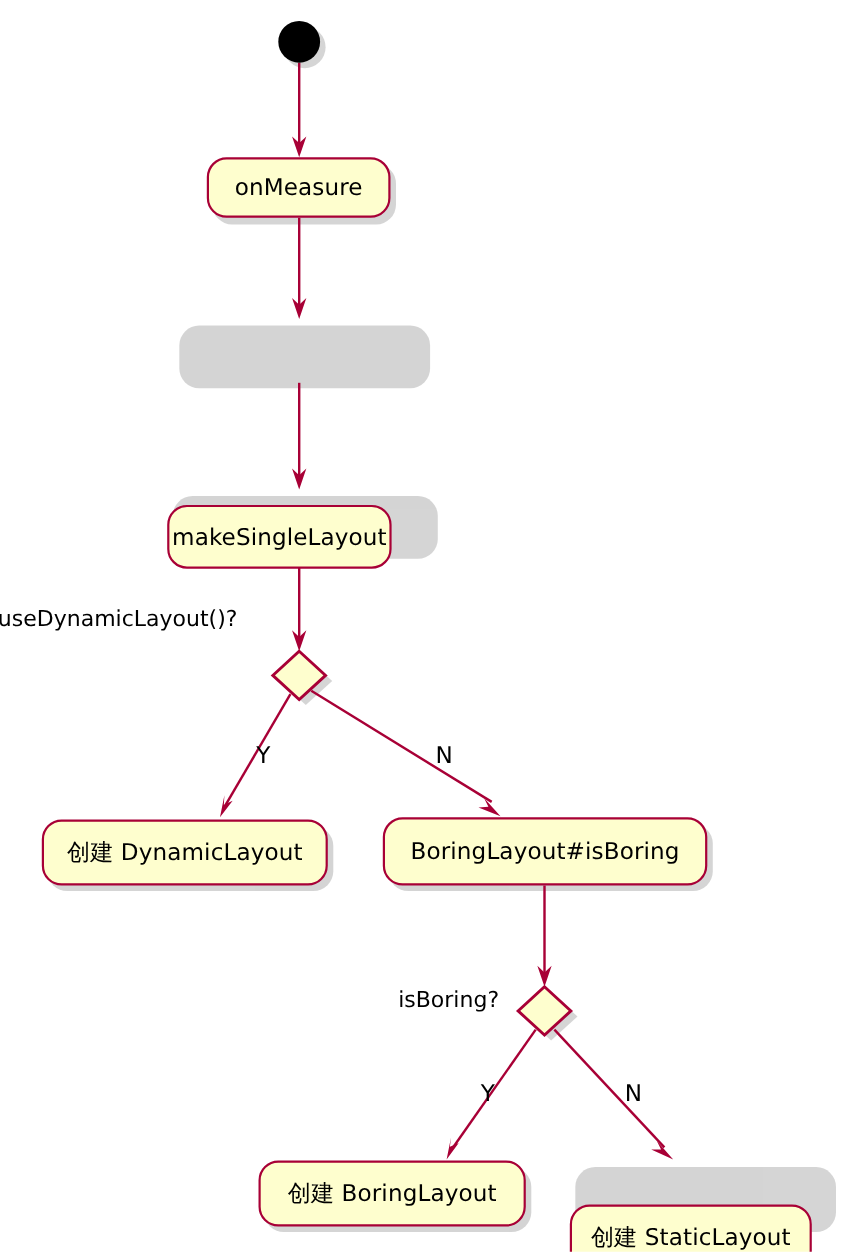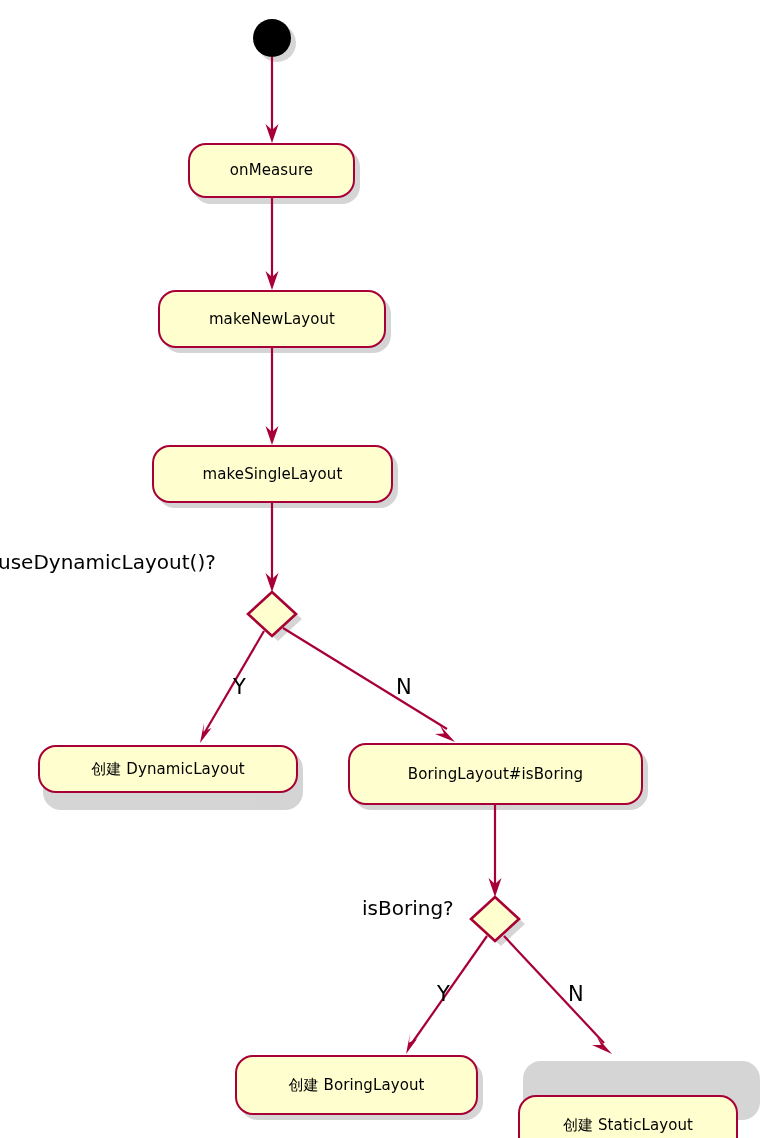--- a/index.html
+++ b/index.html
@@ -33,21 +33,21 @@
   .node-box {
     position: absolute;
     box-sizing: border-box;
     background: #FEFECE;
     border: 2.2px solid #A80036;
     border-radius: 18px;
     display: flex;
     align-items: center;
     justify-content: center;
     color: #000000;
-    font-size: 15px;
+    font-size: 21px;
     line-height: 1;
     white-space: nowrap;
     letter-spacing: 0.1px;
   }
   .node-label {
     display: block;
     padding: 0 4px;
   }
   .edge-label {
     position: absolute;
@@ -151,29 +151,26 @@
       <polygon points="612,1054 592,1045 601,1045 597,1037" fill="#A80036"></polygon>
     </g>
   </svg>
 
   <div class="start-node" style="left:253px; top:19px; width:38px; height:38px;"></div>
 
   <div class="node-box" style="left:188px; top:143px; width:167px; height:55px;">
     <span class="node-label">onMeasure</span>
   </div>
 
-  <div class="node-box" style="left:158px; top:290px; width:228px; height:58px;">
-    <span class="node-label">makeNewLayout</span>
-  </div>
 
-  <div class="node-box" style="left:152px; top:445px; width:241px; height:58px;text-align:right;">
+  <div class="node-box" style="left:152px; top:459px; width:204px; height:58px;text-align:right;">
     <span class="node-label">makeSingleLayout</span>
   </div>
 
-  <div class="node-box" style="left:38px; top:745px; width:260px; height:48px;">
+  <div class="node-box" style="left:38px; top:745px; width:260px; height:60px;">
     <span class="node-label">创建 DynamicLayout</span>
   </div>
 
   <div class="node-box" style="left:235px; top:1055px; width:243px; height:60px;">
     <span class="node-label">创建 BoringLayout</span>
   </div>
 
   <div class="node-box" style="left:348px; top:743px; width:295px; height:62px;">
     <span class="node-label">BoringLayout#isBoring</span>
   </div>

